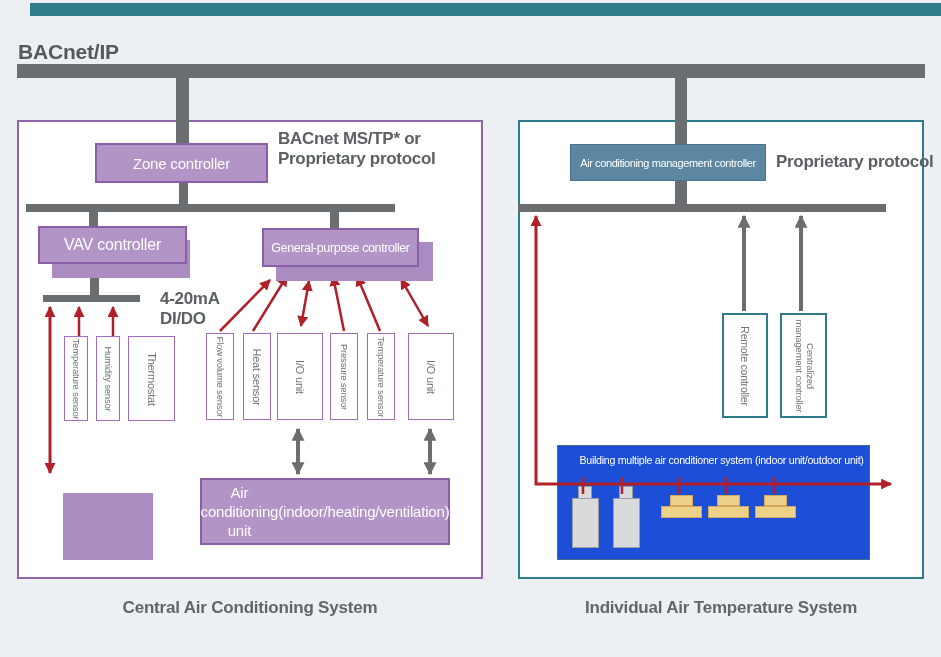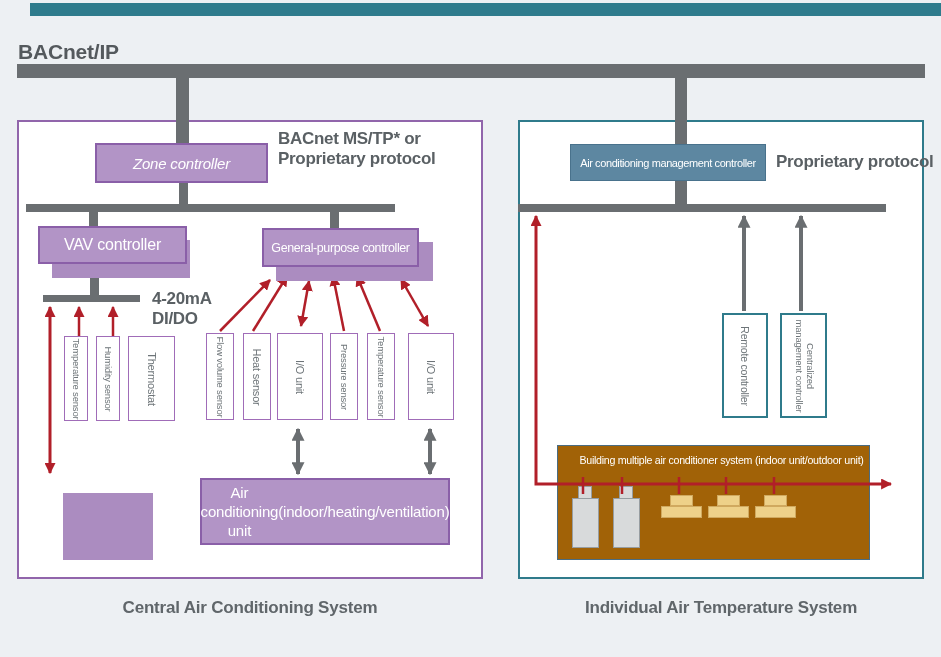--- a/index.html
+++ b/index.html
@@ -24,21 +24,21 @@
   .vbox.tealb{border:2px solid #2f7b8b;}
   .vbox.tealb span{font-size:10.5px;}
   .vbox.twoline span{white-space:normal;width:98px;text-align:center;line-height:1.15;font-size:9.5px;}
   
   .title{position:absolute;font-size:21px;font-weight:bold;color:#54595d;z-index:4;letter-spacing:-0.2px;}
   .protocol{position:absolute;font-size:17px;font-weight:bold;color:#5a6064;line-height:20px;z-index:4;letter-spacing:-0.3px;}
   .caption{position:absolute;font-size:17px;font-weight:bold;color:#60666a;text-align:center;z-index:4;letter-spacing:-0.2px;margin-top:12px;}
   .steelbox{position:absolute;box-sizing:border-box;background:#5d87a1;border:1px solid #49728c;
             color:#ffffff;display:flex;align-items:center;justify-content:center;z-index:4;
             font-size:11px;letter-spacing:-0.4px;}
-  .building{position:absolute;box-sizing:border-box;background:#a16207;border:1px solid #4a6c82;z-index:2;padding-left:16px;}
+  .building{position:absolute;box-sizing:border-box;background:#1d4ed8;border:1px solid #4a6c82;z-index:2;padding-left:16px;}
   .building .blabel{display:block;margin-top:8px;text-align:center;color:#ffffff;font-size:11px;
                     letter-spacing:-0.3px;transform:scaleX(0.97);}
   .unit{position:absolute;box-sizing:border-box;z-index:2;}
   .unit.gray{background:#d8dadb;border:1px solid #979da1;}
   .unit.tan{background:#eed189;border:1px solid #d0a95f;}
   .topbar{position:absolute;background:#2e7b8c;z-index:2;}
 </style>
 </head>
 <body>
 
@@ -104,31 +104,31 @@
     <polyline points="536,216 536,484 891,484" fill="none" stroke="#b11f29" stroke-width="3" marker-start="url(#mr)" marker-end="url(#mr)"></polyline>
     <line x1="583" y1="477" x2="583" y2="494" stroke="#b11f29" stroke-width="2.5"></line>
     <line x1="622" y1="477" x2="622" y2="494" stroke="#b11f29" stroke-width="2.5"></line>
     <line x1="679" y1="477" x2="679" y2="494" stroke="#b11f29" stroke-width="2.5"></line>
     <line x1="726" y1="477" x2="726" y2="494" stroke="#b11f29" stroke-width="2.5"></line>
     <line x1="774" y1="477" x2="774" y2="494" stroke="#b11f29" stroke-width="2.5"></line>
     <line x1="744" y1="311" x2="744" y2="216" stroke="#6a6e71" stroke-width="4" marker-end="url(#mg)"></line>
     <line x1="801" y1="311" x2="801" y2="216" stroke="#6a6e71" stroke-width="4" marker-end="url(#mg)"></line>
   </svg>
 
-  <div class="pbox" style="left:95px;top:143px;width:173px;height:40px;font-size:15px;font-style:italic;">Zone controller</div>
+  <div class="pbox" style="left:95px;top:143px;width:173px;height:40px;font-size:15px;">Zone controller</div>
 
   <div class="protocol" style="left:278px;top:129px;">
     <div>BACnet MS/TP* or</div>
     <div>Proprietary protocol</div>
   </div>
 
   <div class="pshadow" style="left:52px;top:240px;width:138px;height:38px;"></div>
   <div class="pbox" style="left:38px;top:226px;width:149px;height:38px;font-size:16px;">VAV controller</div>
 
-  <div class="protocol" style="left:152px;top:289px;">
+  <div class="protocol" style="left:160px;top:289px;">
     <div>4-20mA</div>
     <div>DI/DO</div>
   </div>
 
   <div class="pshadow" style="left:276px;top:242px;width:157px;height:39px;"></div>
   <div class="pbox" style="left:262px;top:228px;width:157px;height:39px;font-size:12.5px;letter-spacing:-0.4px;">General-purpose controller</div>
 
   <div class="vbox" style="left:64px;top:336px;width:24px;height:85px;">
     <span>Temperature sensor</span>
   </div>

